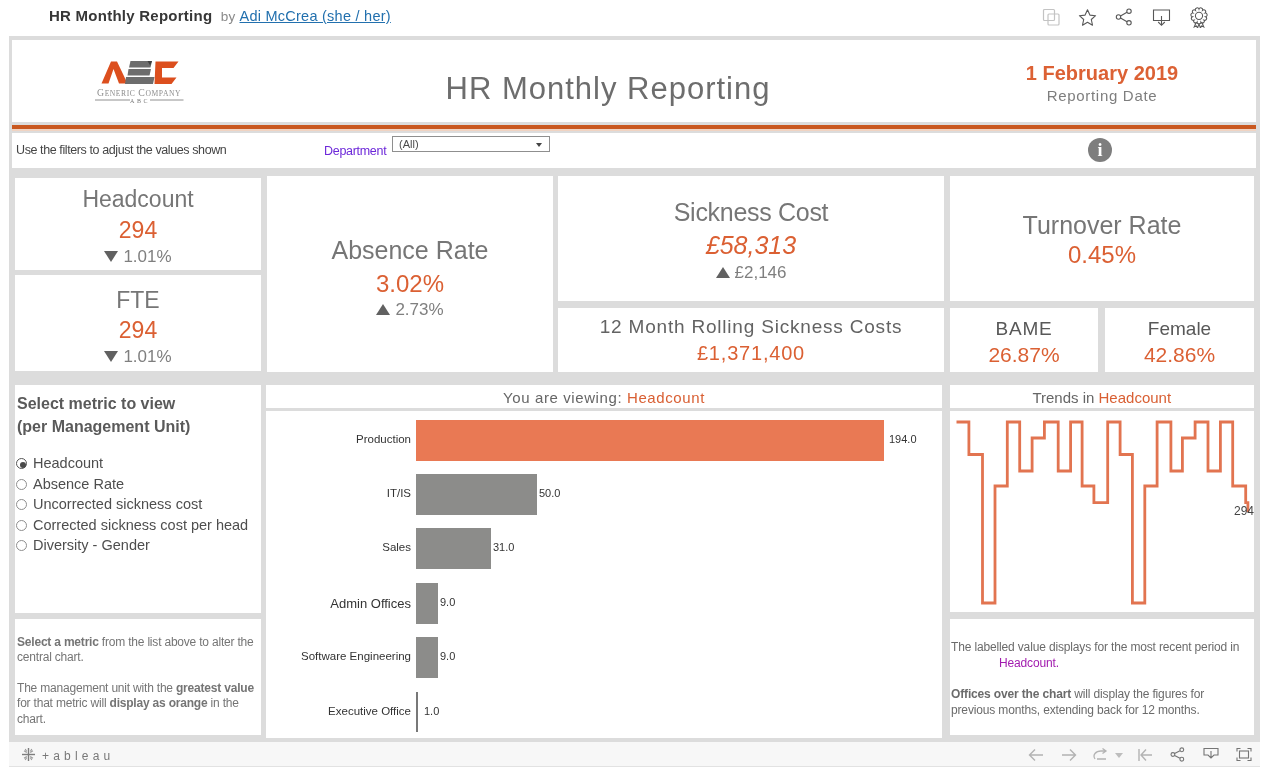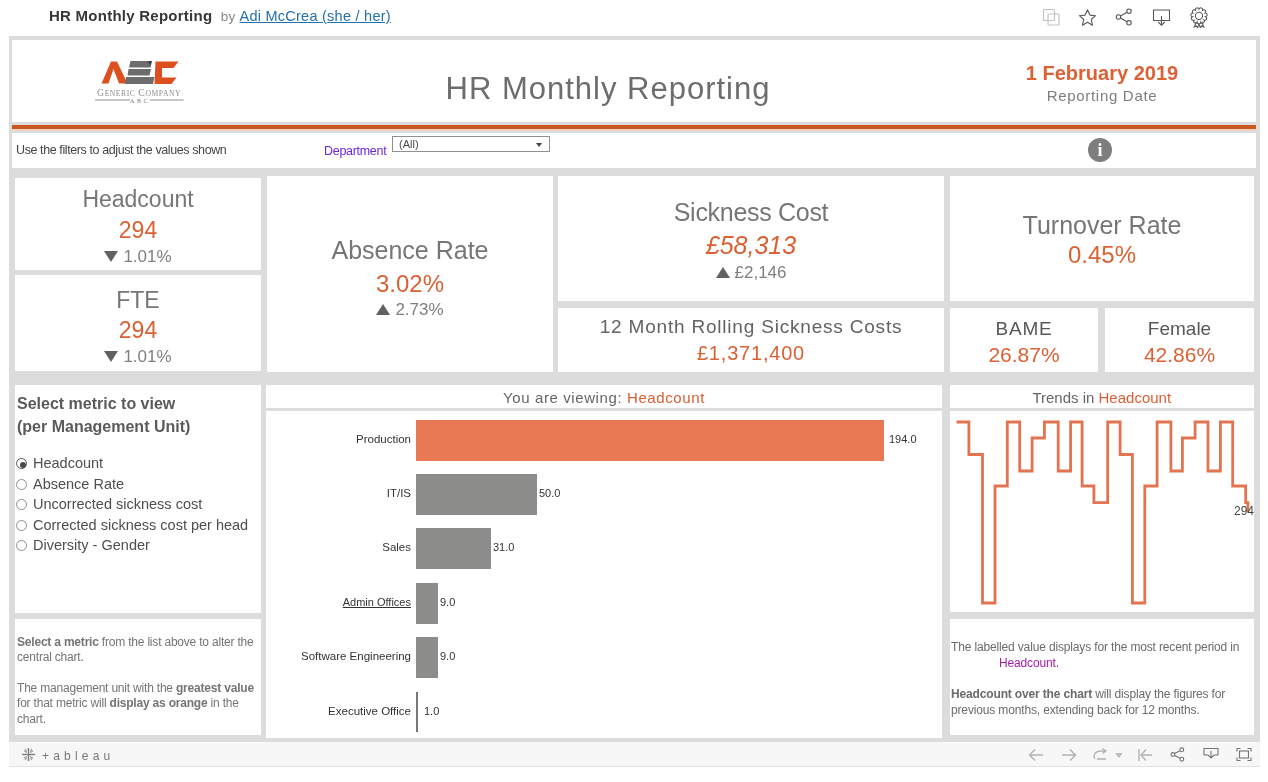--- a/index.html
+++ b/index.html
@@ -150,21 +150,21 @@
 <div class="abs" style="left:416px;top:419.5px;width:468px;height:41px;background:#e97954;"></div>
 <div class="abs" style="left:416px;top:473.5px;width:121px;height:41px;background:#8c8c8a;"></div>
 <div class="abs" style="left:416px;top:527.5px;width:75px;height:41px;background:#8c8c8a;"></div>
 <div class="abs" style="left:416px;top:582.5px;width:22px;height:41px;background:#8c8c8a;"></div>
 <div class="abs" style="left:416px;top:636.5px;width:22px;height:41px;background:#8c8c8a;"></div>
 <div class="abs" style="left:415.5px;top:691.5px;width:2.4px;height:40px;background:#787878;"></div>
 
 <div class="abs" style="left:200px;top:433px;width:211px;font-size:11.5px;color:#333;text-align:right;">Production</div>
 <div class="abs" style="left:200px;top:487px;width:211px;font-size:11.5px;color:#333;text-align:right;">IT/IS</div>
 <div class="abs" style="left:200px;top:541px;width:211px;font-size:11.5px;color:#333;text-align:right;">Sales</div>
-<div class="abs" style="left:200px;top:596px;width:211px;font-size:11px;color:#333;text-align:right;text-decoration:underline;">Admin Offices</div>
+<div class="abs" style="left:200px;top:596px;width:211px;font-size:13px;color:#333;text-align:right;">Admin Offices</div>
 <div class="abs" style="left:200px;top:650px;width:211px;font-size:11.5px;color:#333;text-align:right;">Software Engineering</div>
 <div class="abs" style="left:200px;top:705px;width:211px;font-size:11.5px;color:#333;text-align:right;">Executive Office</div>
 
 <div class="abs" style="left:889px;top:433px;font-size:11px;color:#333;">194.0</div>
 <div class="abs" style="left:539px;top:487px;font-size:11px;color:#333;">50.0</div>
 <div class="abs" style="left:493px;top:541px;font-size:11px;color:#333;">31.0</div>
 <div class="abs" style="left:440px;top:596px;font-size:11px;color:#333;">9.0</div>
 <div class="abs" style="left:440px;top:650px;font-size:11px;color:#333;">9.0</div>
 <div class="abs" style="left:424px;top:705px;font-size:11px;color:#333;">1.0</div>
 
@@ -172,21 +172,21 @@
 <div class="abs ctr" style="left:949.5px;top:389px;width:304.5px;font-size:15px;color:#666;">Trends in <span style="color:#d95f33;">Headcount</span></div>
 <div class="tile" style="left:949.5px;top:411px;width:304.5px;height:200.5px;"></div>
 <svg class="abs" style="left:949.5px;top:411px;" width="305" height="201" viewBox="0 0 305 201" fill="none" stroke="#e27450" stroke-width="2.8">
   <polyline points="6.5,11 18.9,11 18.9,43.5 32.5,43.5 32.5,192 45,192 45,75 57.3,75 57.3,11 69.7,11 69.7,60 82.1,60 82.1,27 94.4,27 94.4,11 108.2,11 108.2,60 120.6,60 120.6,11 132.1,11 132.1,75 143.9,75 143.9,91.6 157.7,91.6 157.7,11 170.1,11 170.1,43.5 182.4,43.5 182.4,192 194.8,192 194.8,75 207.1,75 207.1,11 220.9,11 220.9,60 232.4,60 232.4,27 245.1,27 245.1,11 258,11 258,60 270.4,60 270.4,11 282.7,11 282.7,75 295.7,75 295.7,91.6 297.9,91.6 297.9,101"></polyline>
 </svg>
 <div class="abs" style="left:1234px;top:504px;font-size:12px;color:#444;">294</div>
 
 <div class="tile" style="left:949.5px;top:619px;width:304.5px;height:116px;"></div>
 <div class="abs" style="left:951px;top:640px;width:298px;font-size:12px;letter-spacing:-0.15px;line-height:15.8px;color:#6b6b6b;">The labelled value displays for the most recent period in <span style="color:#a21caf;margin-left:48px;">Headcount.</span>
   <div style="height:15.8px;"></div>
-  <b>Headcount over the chart</b> will display the figures for previous months, extending back for 12 months.
+  <b>Offices over the chart</b> will display the figures for previous months, extending back for 12 months.
 </div>
 
 <div class="abs" style="left:9px;top:742px;width:1251px;height:24.5px;background:#f7f7f7;border-bottom:1px solid #e2e2e2;"></div>
 <div class="abs" style="left:21px;top:747px;width:150px;height:16px;">
   <svg width="150" height="16" viewBox="0 0 150 16">
     <g stroke="#7d7d7d" stroke-width="1.4">
       <line x1="7.5" y1="1" x2="7.5" y2="14"></line>
       <line x1="1" y1="7.5" x2="14" y2="7.5"></line>
     </g>
     <g stroke="#9a9a9a" stroke-width="1.1">

